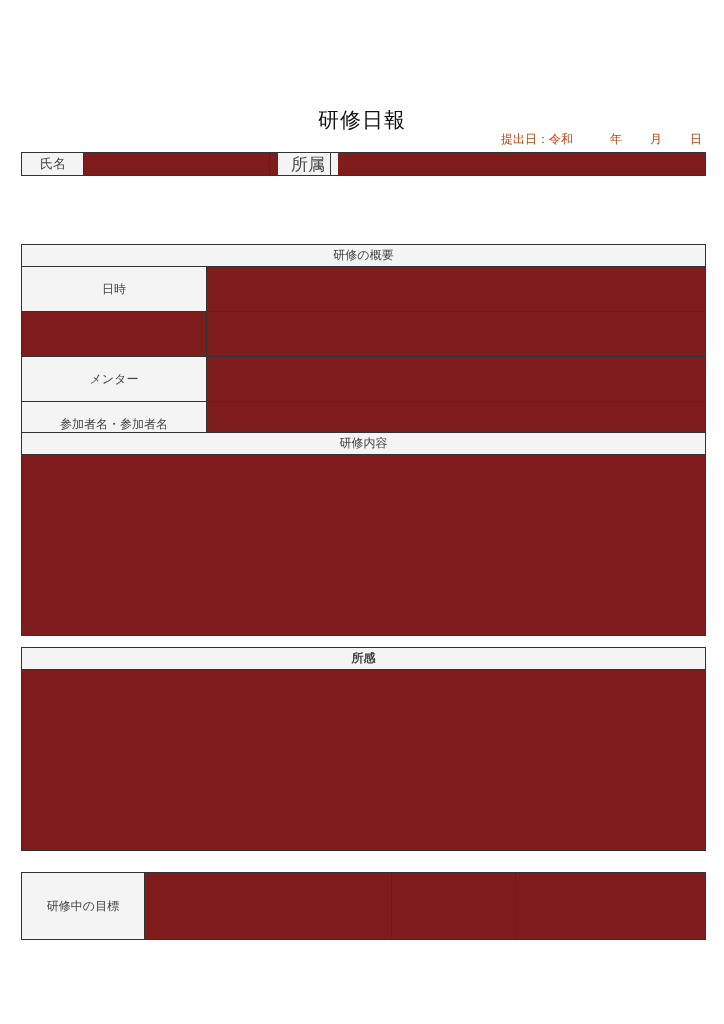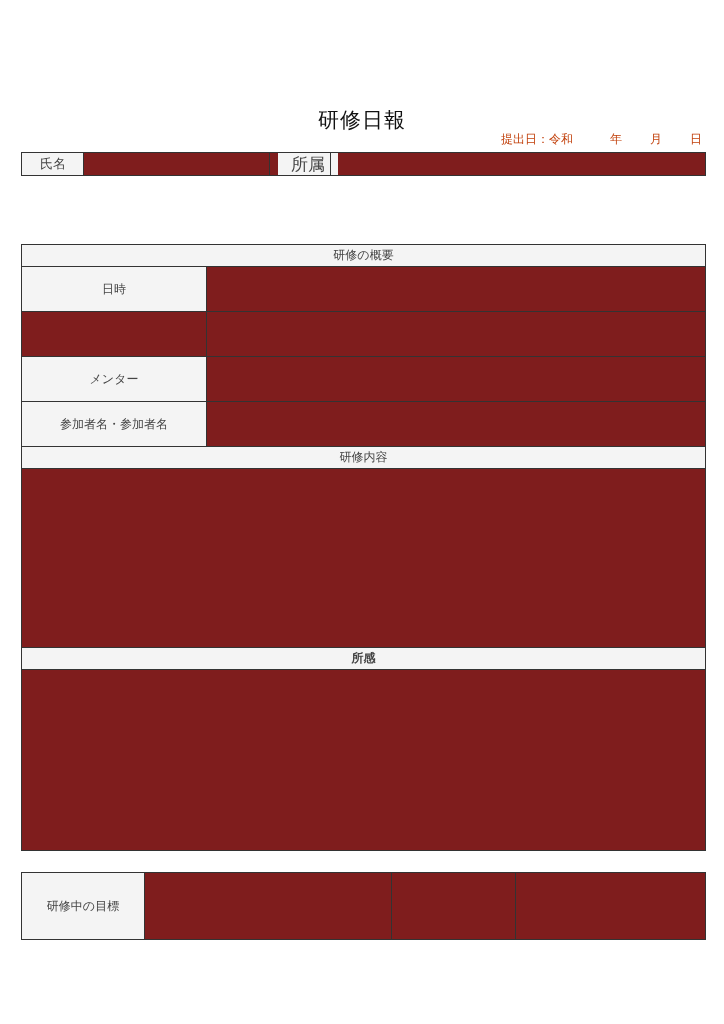--- a/index.html
+++ b/index.html
@@ -23,21 +23,21 @@
   .label { background: #f4f4f4; }
   .vline { position: absolute; top: 0; bottom: 0; width: 0; border-left: 1.5px solid #333; }
   .hline { position: absolute; left: 0; right: 0; height: 0; border-top: 1.5px solid #333; }
 
   
   #name-row { left: 21px; top: 152px; width: 685px; height: 24px; }
 
   
   #overview { left: 21px; top: 198px; width: 685px; height: 203px; margin-top: 46px; }
   
-  #content { left: 21px; top: 446px; width: 685px; height: 204px; }
+  #content { left: 21px; top: 432px; width: 685px; height: 204px; }
   
   #impressions { left: 21px; top: 647px; width: 685px; height: 204px; font-weight: bold; }
   
   #bottom { left: 21px; top: 872px; width: 685px; height: 68px; }
 
   .header-cell { left: 0; top: 0; width: 100%; height: 22px; background: #f4f4f4; border-bottom: 1.5px solid #333; }
   .area { position: absolute; left: 0; right: 0; top: 22px; bottom: 0; }
 </style>
 </head>
 <body>

